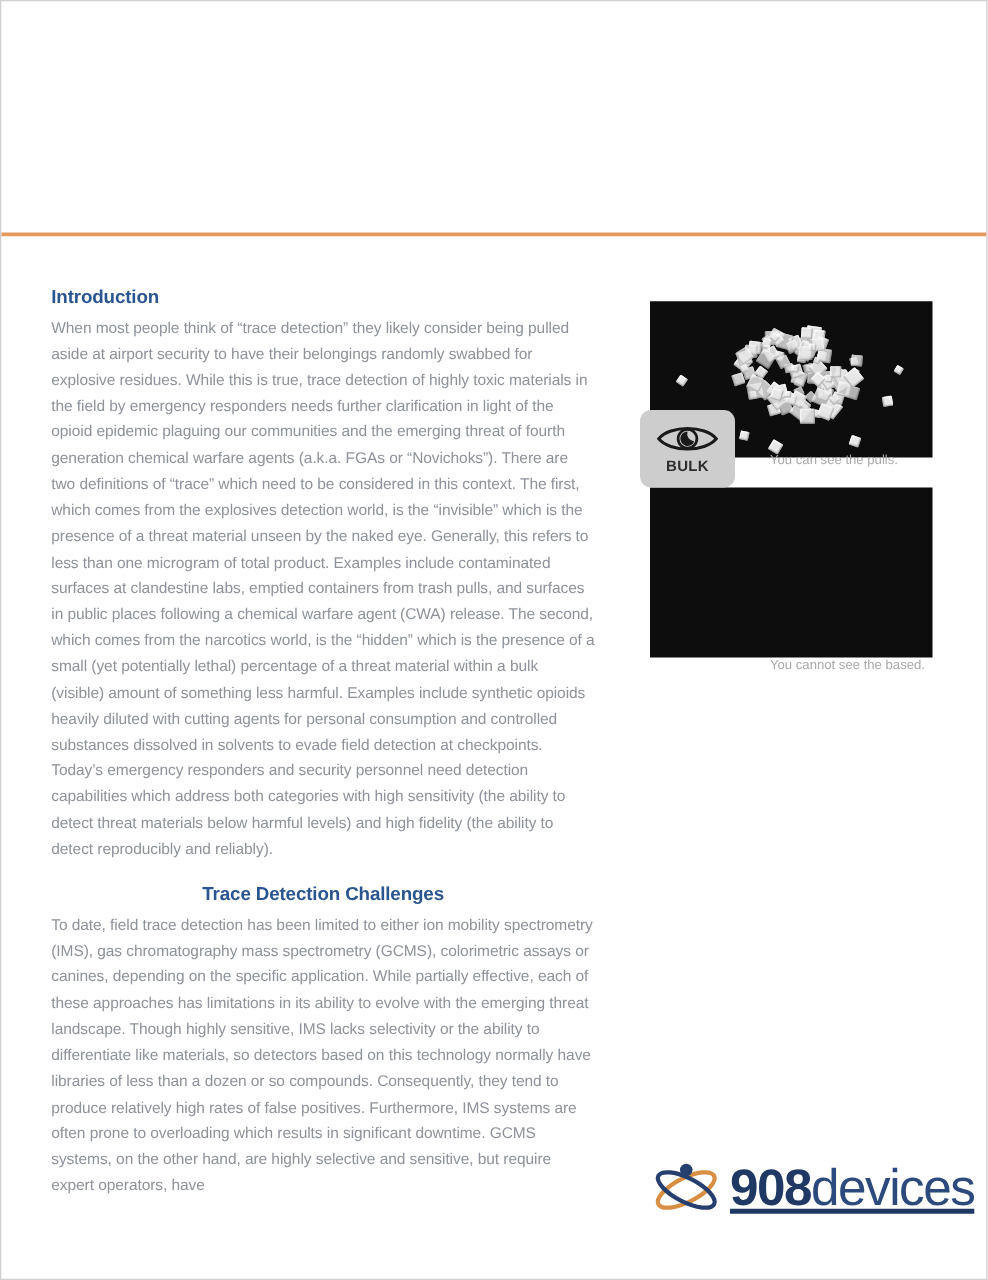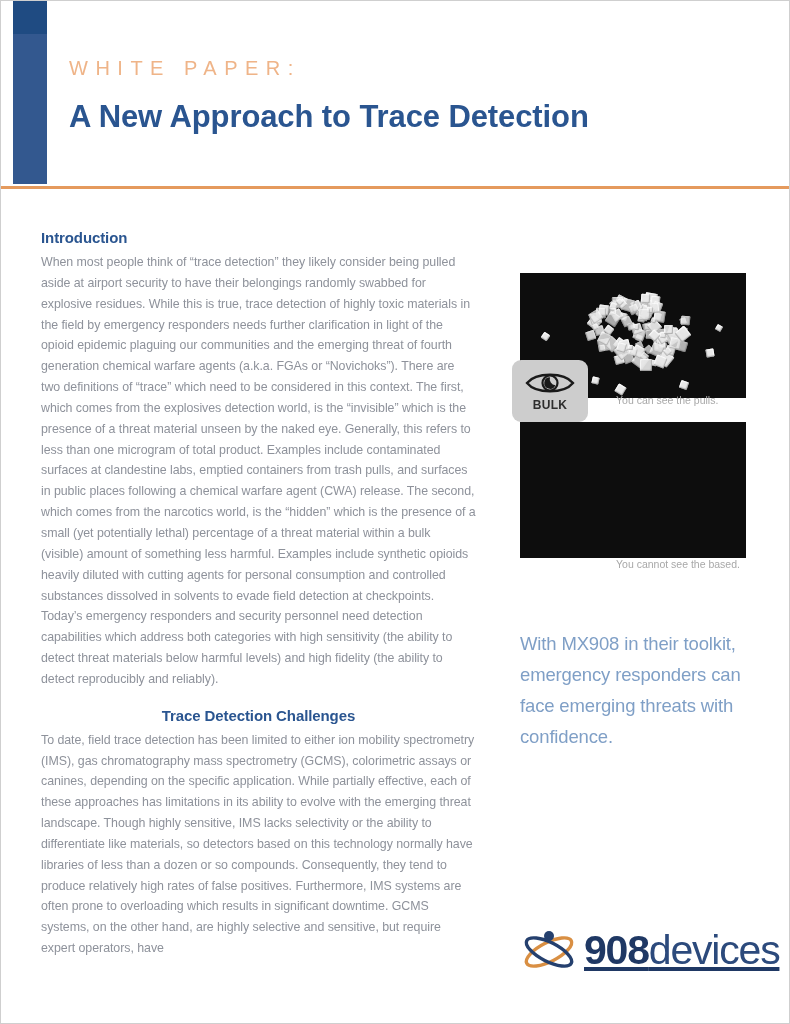--- a/index.html
+++ b/index.html
@@ -94,21 +94,21 @@
 
   
   .right-col {
     position: absolute;
     left: 519px; top: 228px;
     width: 232px;
   }
   .media-block {
     position: relative;
   }
-  .media-block.bulk { margin-top: 44px; }
+  .media-block.bulk { margin-top: 12px; }
   .media-block.trace { margin-top: 24px; }
 
   .photo-frame {
     position: relative;
     width: 226px;
     height: 125px;
     background: #0d0d0d;
     overflow: hidden;
   }
   .photo-frame.trace-frame { height: 136px; }
@@ -182,26 +182,20 @@
     text-decoration: underline;
   }
   .logo-908 { font-weight: bold; }
   .logo-devices { font-weight: 400; color: #2c4a7c; }
 </style>
 </head>
 <body>
 
 <div class="page">
 
-  <div class="header">
-    <div class="side-bar-dark"></div>
-    <div class="side-bar-light"></div>
-    <div class="eyebrow">WHITE PAPER:</div>
-    <div class="doc-title">A New Approach to Trace Detection</div>
-  </div>
   <div class="orange-rule"></div>
 
   <div class="left-col">
 
     <h2 class="section-head">Introduction</h2>
     <p class="body-text">When most people think of “trace detection” they likely consider being pulled aside at airport security to have their belongings randomly swabbed for explosive residues.  While this is true, trace detection of highly toxic materials in the field by emergency responders needs further clarification in light of the opioid epidemic plaguing our communities and the emerging threat of fourth generation chemical warfare agents (a.k.a. FGAs or “Novichoks”).  There are two definitions of “trace” which need to be considered in this context.  The first, which comes from the explosives detection world, is the “invisible” which is the presence of a threat material unseen by the naked eye.  Generally, this refers to less than one microgram of total product.  Examples include contaminated surfaces at clandestine labs, emptied containers from trash pulls, and surfaces in public places following a chemical warfare agent (CWA) release.  The second, which comes from the narcotics world, is the “hidden” which is the presence of a small (yet potentially lethal) percentage of a threat material within a bulk (visible) amount of something less harmful.  Examples include synthetic opioids heavily diluted with cutting agents for personal consumption and controlled substances dissolved in solvents to evade field detection at checkpoints.  Today’s emergency responders and security personnel need detection capabilities which address both categories with high sensitivity (the ability to detect threat materials below harmful levels) and high fidelity (the ability to detect reproducibly and reliably).</p>
 
     <h2 class="section-head second">Trace Detection Challenges</h2>
     <p class="body-text">To date, field trace detection has been limited to either ion mobility spectrometry (IMS), gas chromatography mass spectrometry (GCMS), colorimetric assays or canines, depending on the specific application.  While partially effective, each of these approaches has limitations in its ability to evolve with the emerging threat landscape.  Though highly sensitive, IMS lacks selectivity or the ability to differentiate like materials, so detectors based on this technology normally have libraries of less than a dozen or so compounds.  Consequently, they tend to produce relatively high rates of false positives.  Furthermore, IMS systems are often prone to overloading which results in significant downtime.  GCMS systems, on the other hand, are highly selective and sensitive, but require expert operators, have</p>
   </div>
@@ -322,21 +316,20 @@
       <div class="caption">You can see the pulls.</div>
     </div>
 
     <div class="media-block trace">
       <div class="photo-frame trace-frame"></div>
 
 
       <div class="caption trace-caption">You cannot see the based.</div>
     </div>
 
-    <div class="pullquote">With MX908 in their toolkit, emergency responders can face emerging threats with confidence.</div>
   </div>
 
   <div class="logo">
     <svg class="logo-mark" width="58" height="48" viewBox="0 0 58 48">
       <ellipse cx="29" cy="26" rx="25" ry="9.5" fill="none" stroke="#d98f43" stroke-width="3.4" transform="rotate(-27 29 26)"></ellipse>
       <ellipse cx="29" cy="26" rx="25" ry="9.5" fill="none" stroke="#25406e" stroke-width="3.4" transform="rotate(27 29 26)"></ellipse>
       <circle cx="29" cy="10" r="5" fill="#25406e"></circle>
     </svg>
     <div class="logo-text"><span class="logo-908">908</span><span class="logo-devices">devices</span></div>
   </div>

